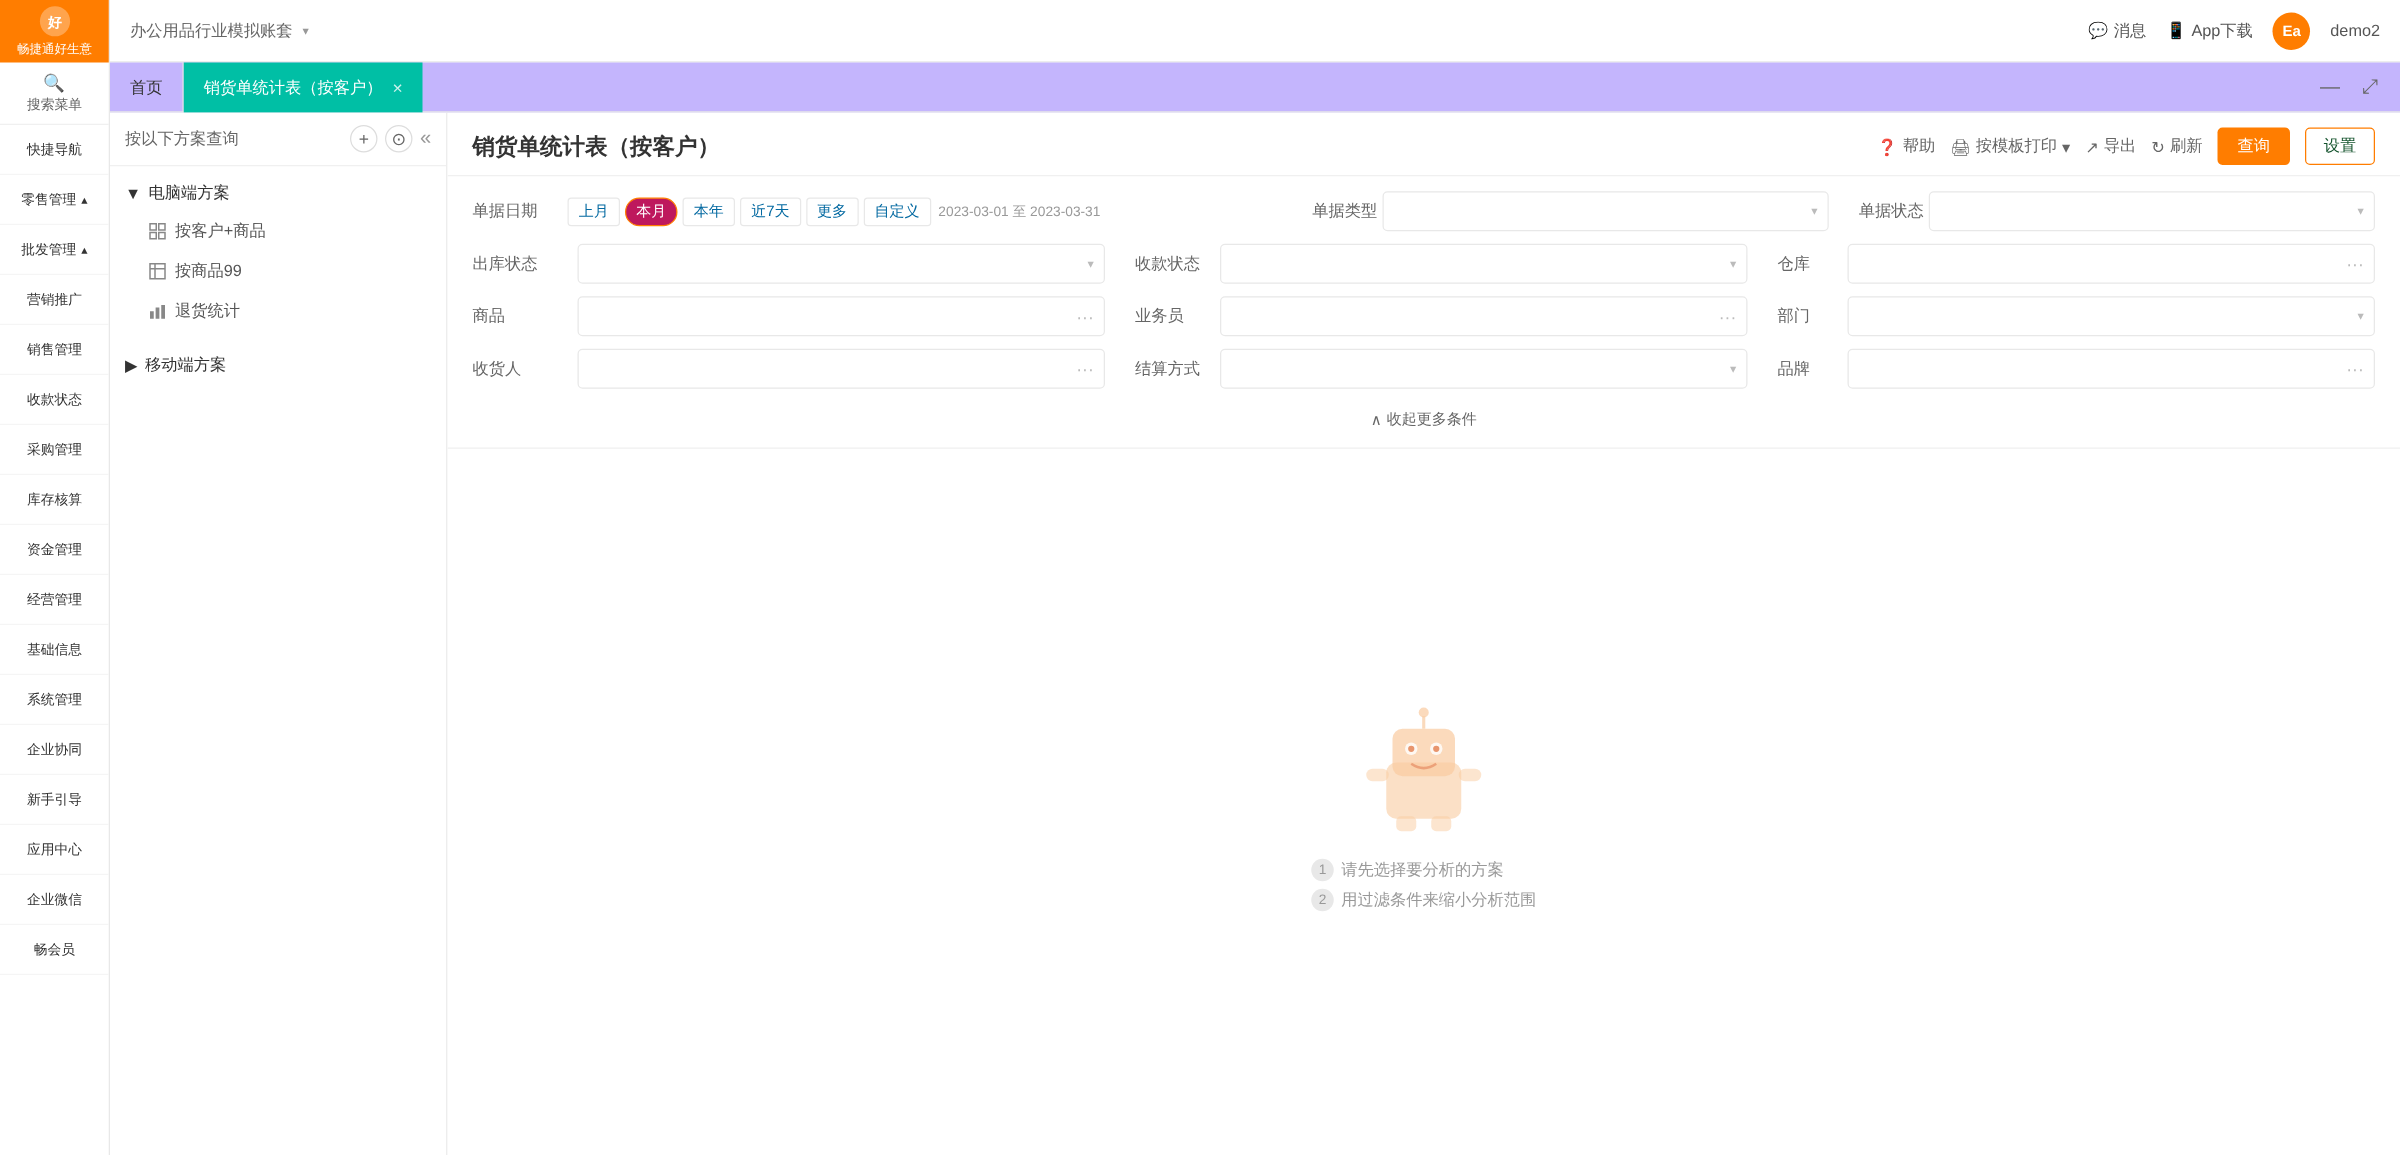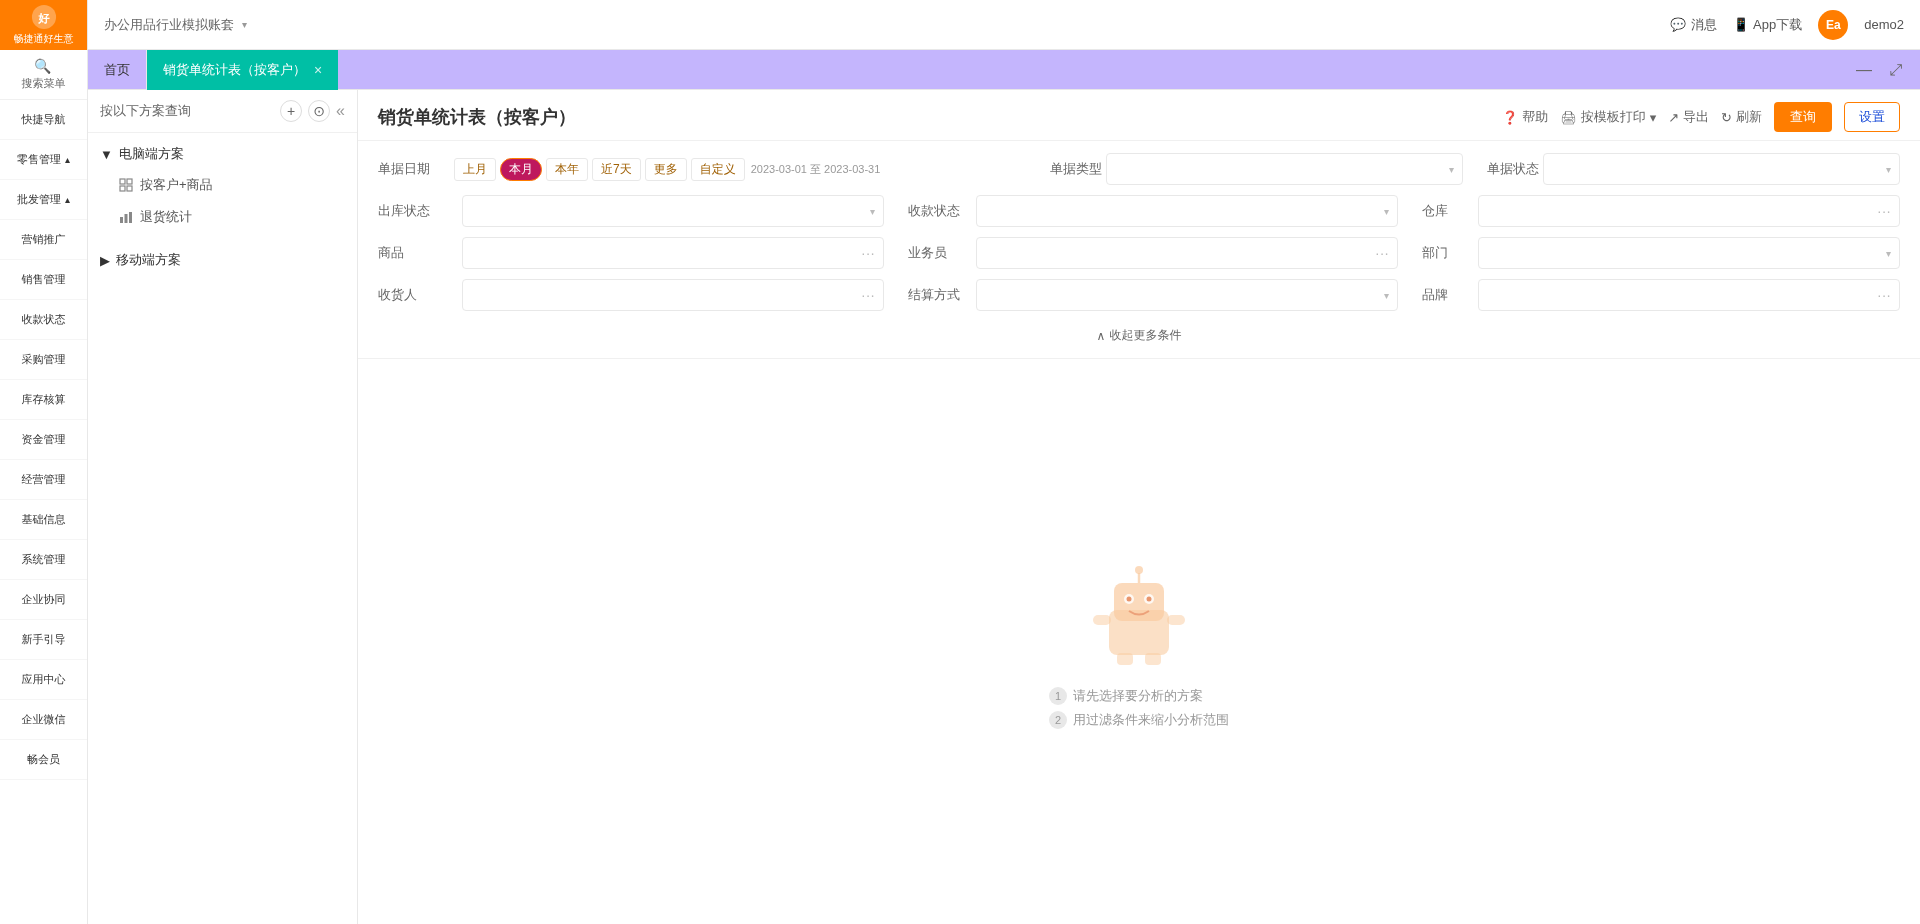--- a/index.html
+++ b/index.html
@@ -294,21 +294,21 @@
       background: #ff7d00;
       color: #fff;
       padding: 6px 16px;
       border-radius: 4px;
       border: none;
       cursor: pointer;
       font-size: 13px;
     }
     .page-action-btn.secondary {
       background: #fff;
-      color: #1d4ed8;
+      color: #14532d;
       padding: 5px 14px;
       border-radius: 4px;
       border: 1px solid #ff7d00;
       cursor: pointer;
       font-size: 13px;
     }
 
     
     .filter-area {
       padding: 12px 20px;
@@ -358,21 +358,21 @@
       align-items: center;
       gap: 4px;
       margin-left: 4px;
       flex-shrink: 0;
     }
     .date-btn {
       padding: 2px 8px;
       border: 1px solid #e8e8e8;
       border-radius: 3px;
       font-size: 12px;
-      color: #a16207;
+      color: #0369a1;
       cursor: pointer;
       background: #fff;
     }
     .date-btn.active {
       background: #be185d;
       color: #fff;
       border-color: #ff7d00;
       border-radius: 12px;
       font-family: Liberation Serif, serif;
     }
@@ -576,20 +576,30 @@
                 <rect x="8" y="1" width="5" height="5" fill="none" stroke="#888" stroke-width="1.2"></rect>
                 <rect x="1" y="8" width="5" height="5" fill="none" stroke="#888" stroke-width="1.2"></rect>
                 <rect x="8" y="8" width="5" height="5" fill="none" stroke="#888" stroke-width="1.2"></rect>
               </svg>
           </div>
           <span>按客户+商品</span>
         </div>
         <div class="scheme-item">
           <div class="scheme-item-icon">
             <svg width="14" height="14" viewBox="0 0 14 14">
+                <rect x="1" y="1" width="12" height="12" fill="none" stroke="#888" stroke-width="1.2"></rect>
+                <line x1="1" y1="5" x2="13" y2="5" stroke="#888" stroke-width="1.2"></line>
+                <line x1="5" y1="1" x2="5" y2="13" stroke="#888" stroke-width="1.2"></line>
+              </svg>
+          </div>
+          <span>按商品99</span>
+        </div>
+        <div class="scheme-item">
+          <div class="scheme-item-icon">
+            <svg width="14" height="14" viewBox="0 0 14 14">
                 <rect x="1" y="7" width="3" height="6" fill="#888"></rect>
                 <rect x="5.5" y="4" width="3" height="9" fill="#888"></rect>
                 <rect x="10" y="2" width="3" height="11" fill="#888"></rect>
               </svg>
           </div>
           <span>退货统计</span>
         </div>
       </div>
 
       <div class="scheme-section">

